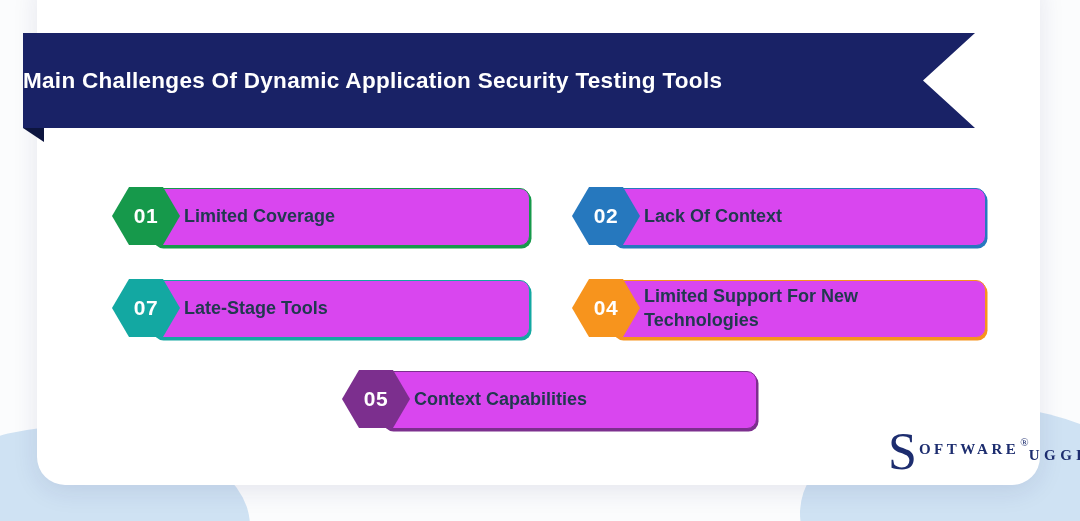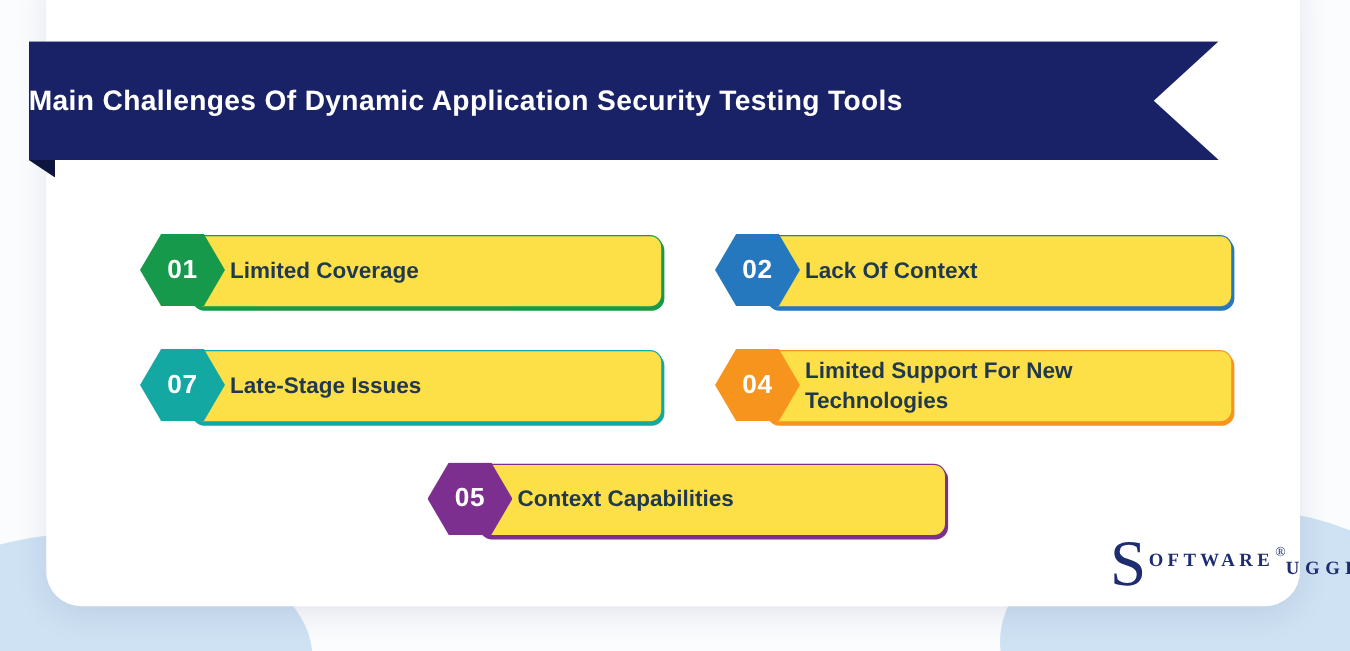--- a/index.html
+++ b/index.html
@@ -39,21 +39,21 @@
   .ribbon-fold{
     position:absolute;left:23px;top:128px;width:21px;height:14px;
     background:var(--fold,#0D153F);
     clip-path:polygon(0 0,100% 0,100% 100%);
     z-index:2;
   }
   
   .challenge{position:absolute;height:60px;z-index:4;}
   .pill{
     position:absolute;top:1px;left:52px;height:58px;box-sizing:border-box;
-    background:#fde047;border:1.6px solid var(--c);border-radius:10px;
+    background:#d946ef;border:1.6px solid var(--c);border-radius:10px;
     box-shadow:1.5px 2.5px 0 var(--c);
     display:flex;align-items:center;
     padding-left:31px;padding-right:27px;
     font-size:18px;font-weight:600;line-height:1.32;
     color:var(--label,#21394F);
   }
   .hex{
     position:absolute;left:12px;top:0;width:68px;height:58px;
     background:var(--c);
     clip-path:polygon(0 50%,25% 0,75% 0,100% 50%,75% 100%,25% 100%);
@@ -99,21 +99,21 @@
     <div class="pill">Limited Coverage</div>
     <div class="hex">01</div>
   </div>
 
   <div class="challenge pos2" style="--c: #2678BE;">
     <div class="pill">Lack Of Context</div>
     <div class="hex">02</div>
   </div>
 
   <div class="challenge pos3" style="--c: #13A8A2;">
-    <div class="pill">Late-Stage Issues</div>
+    <div class="pill">Late-Stage Tools</div>
     <div class="hex">07</div>
   </div>
 
   <div class="challenge pos4" style="--c: #F7941D;">
     <div class="pill">Limited Support For New Technologies</div>
     <div class="hex">04</div>
   </div>
 
   <div class="challenge pos5" style="--c: #7C2F8E;">
     <div class="pill">Context Capabilities</div>

